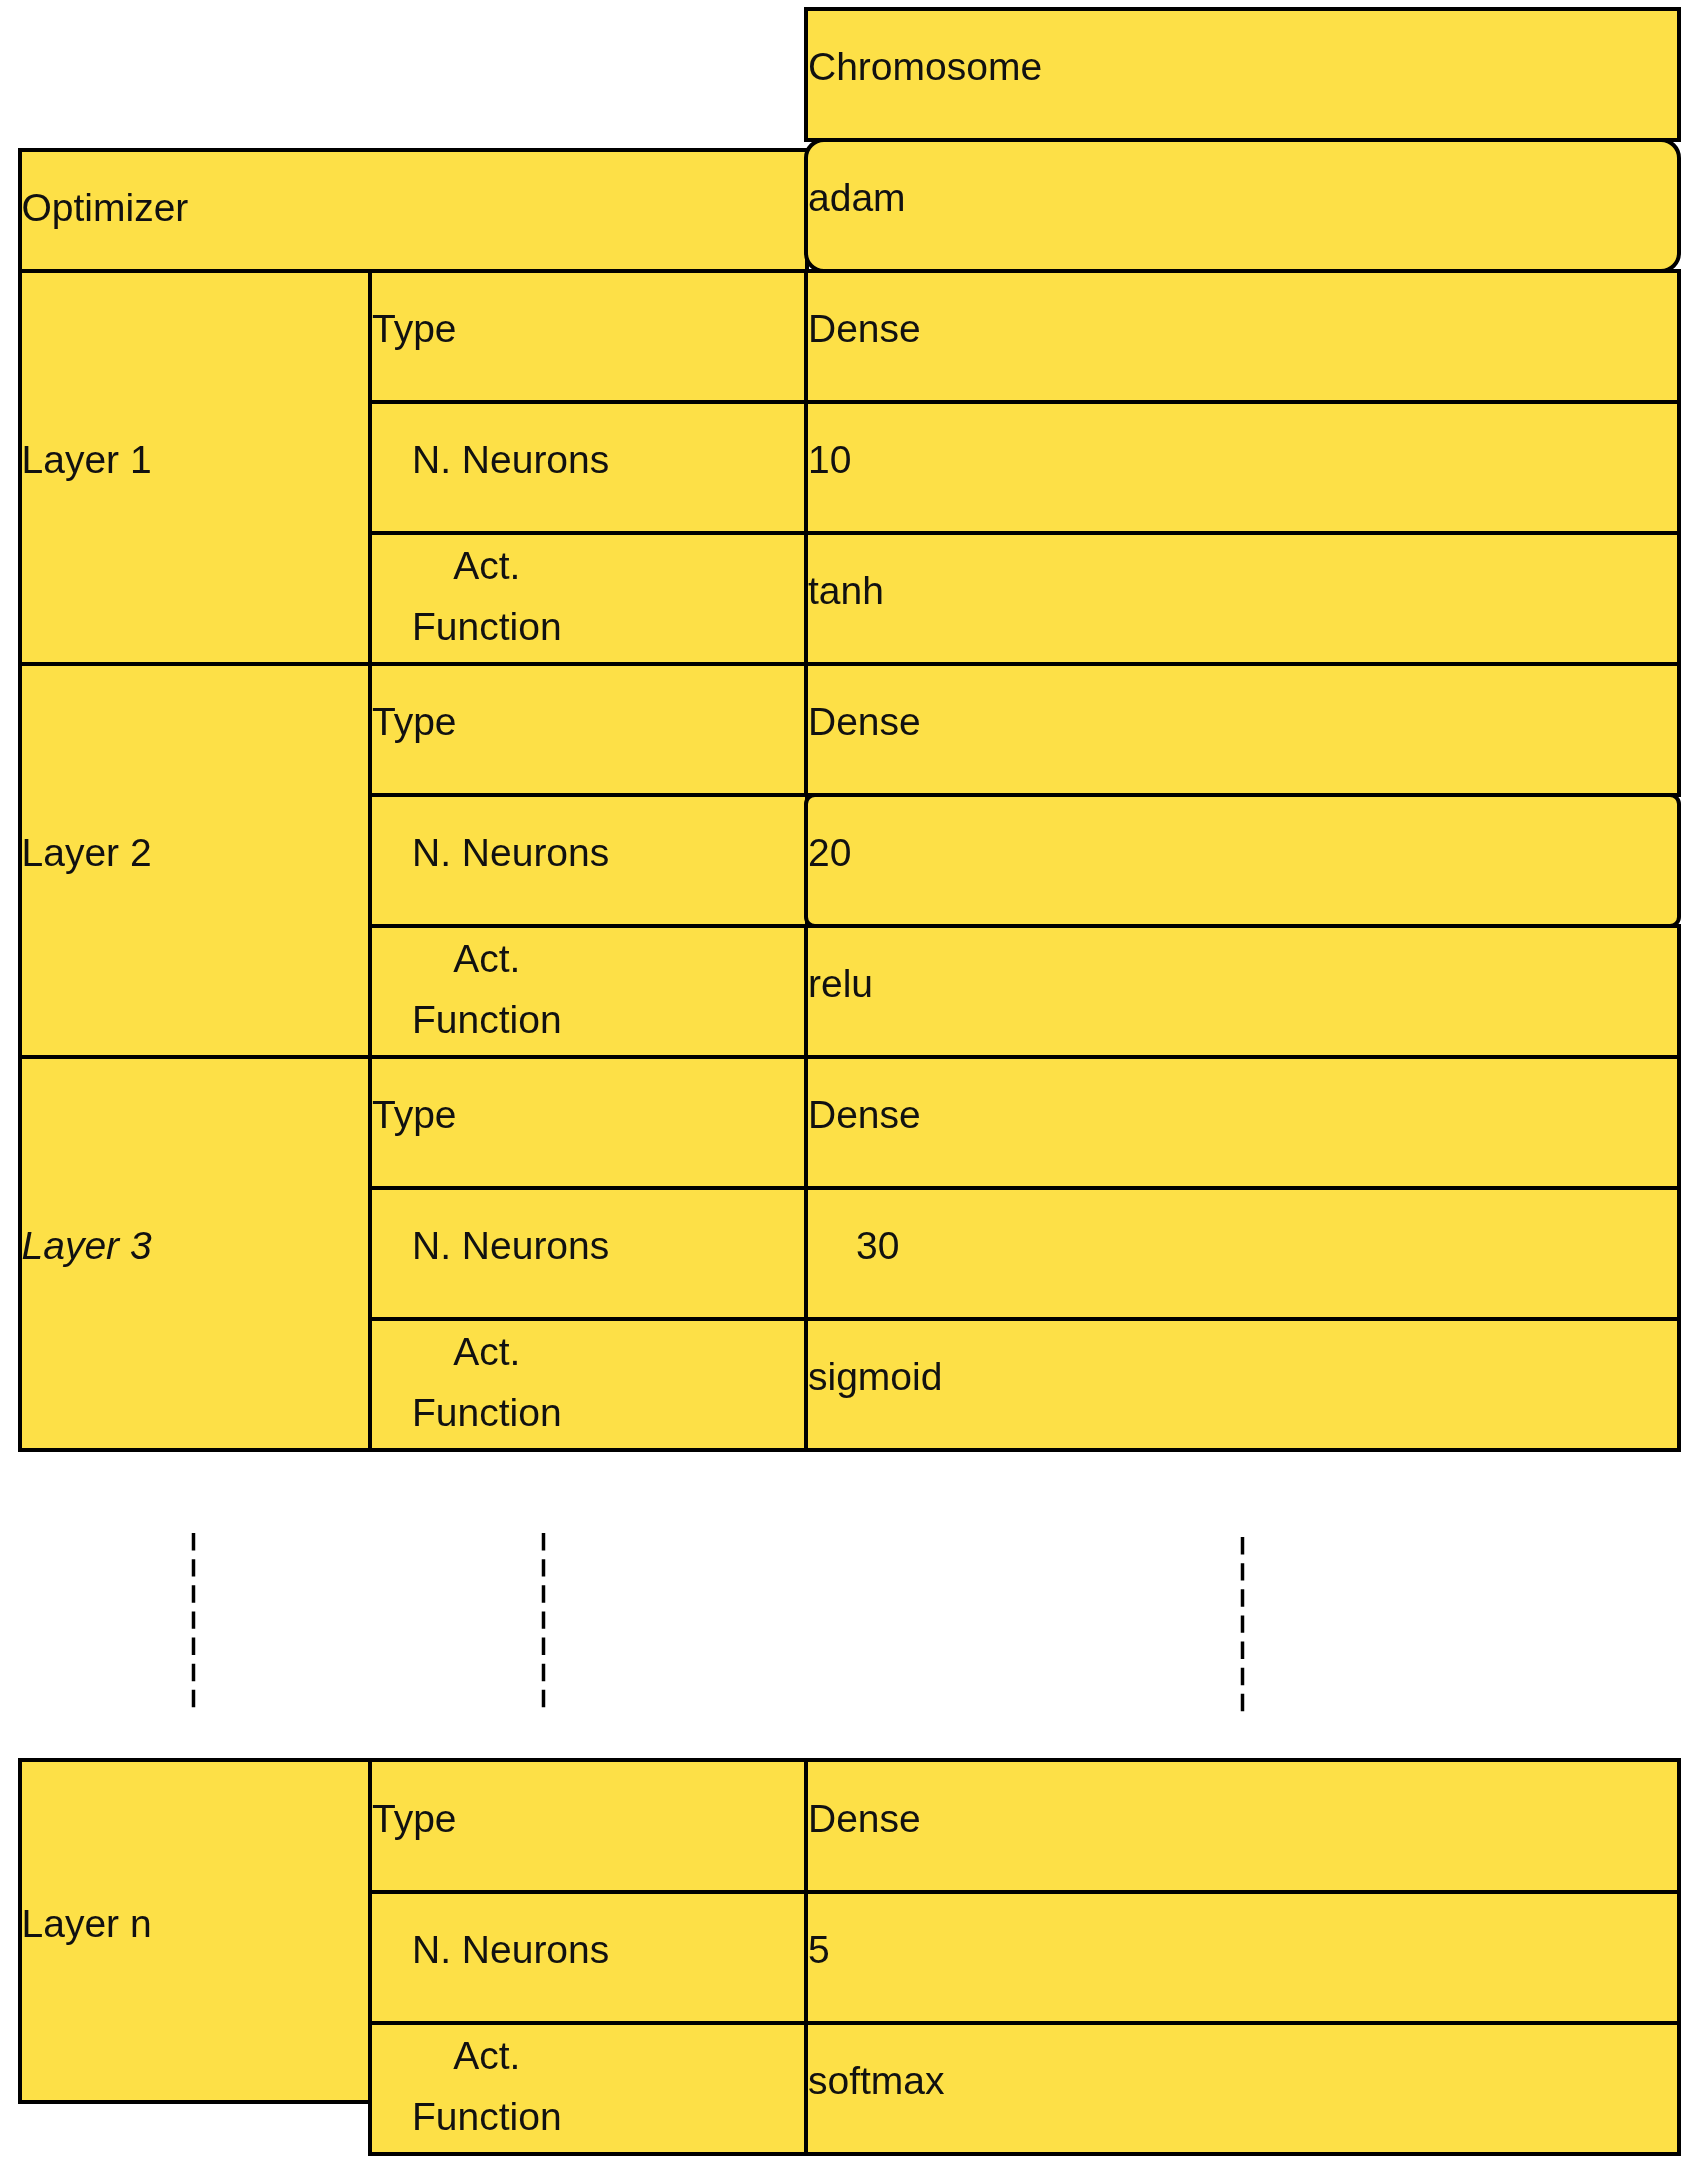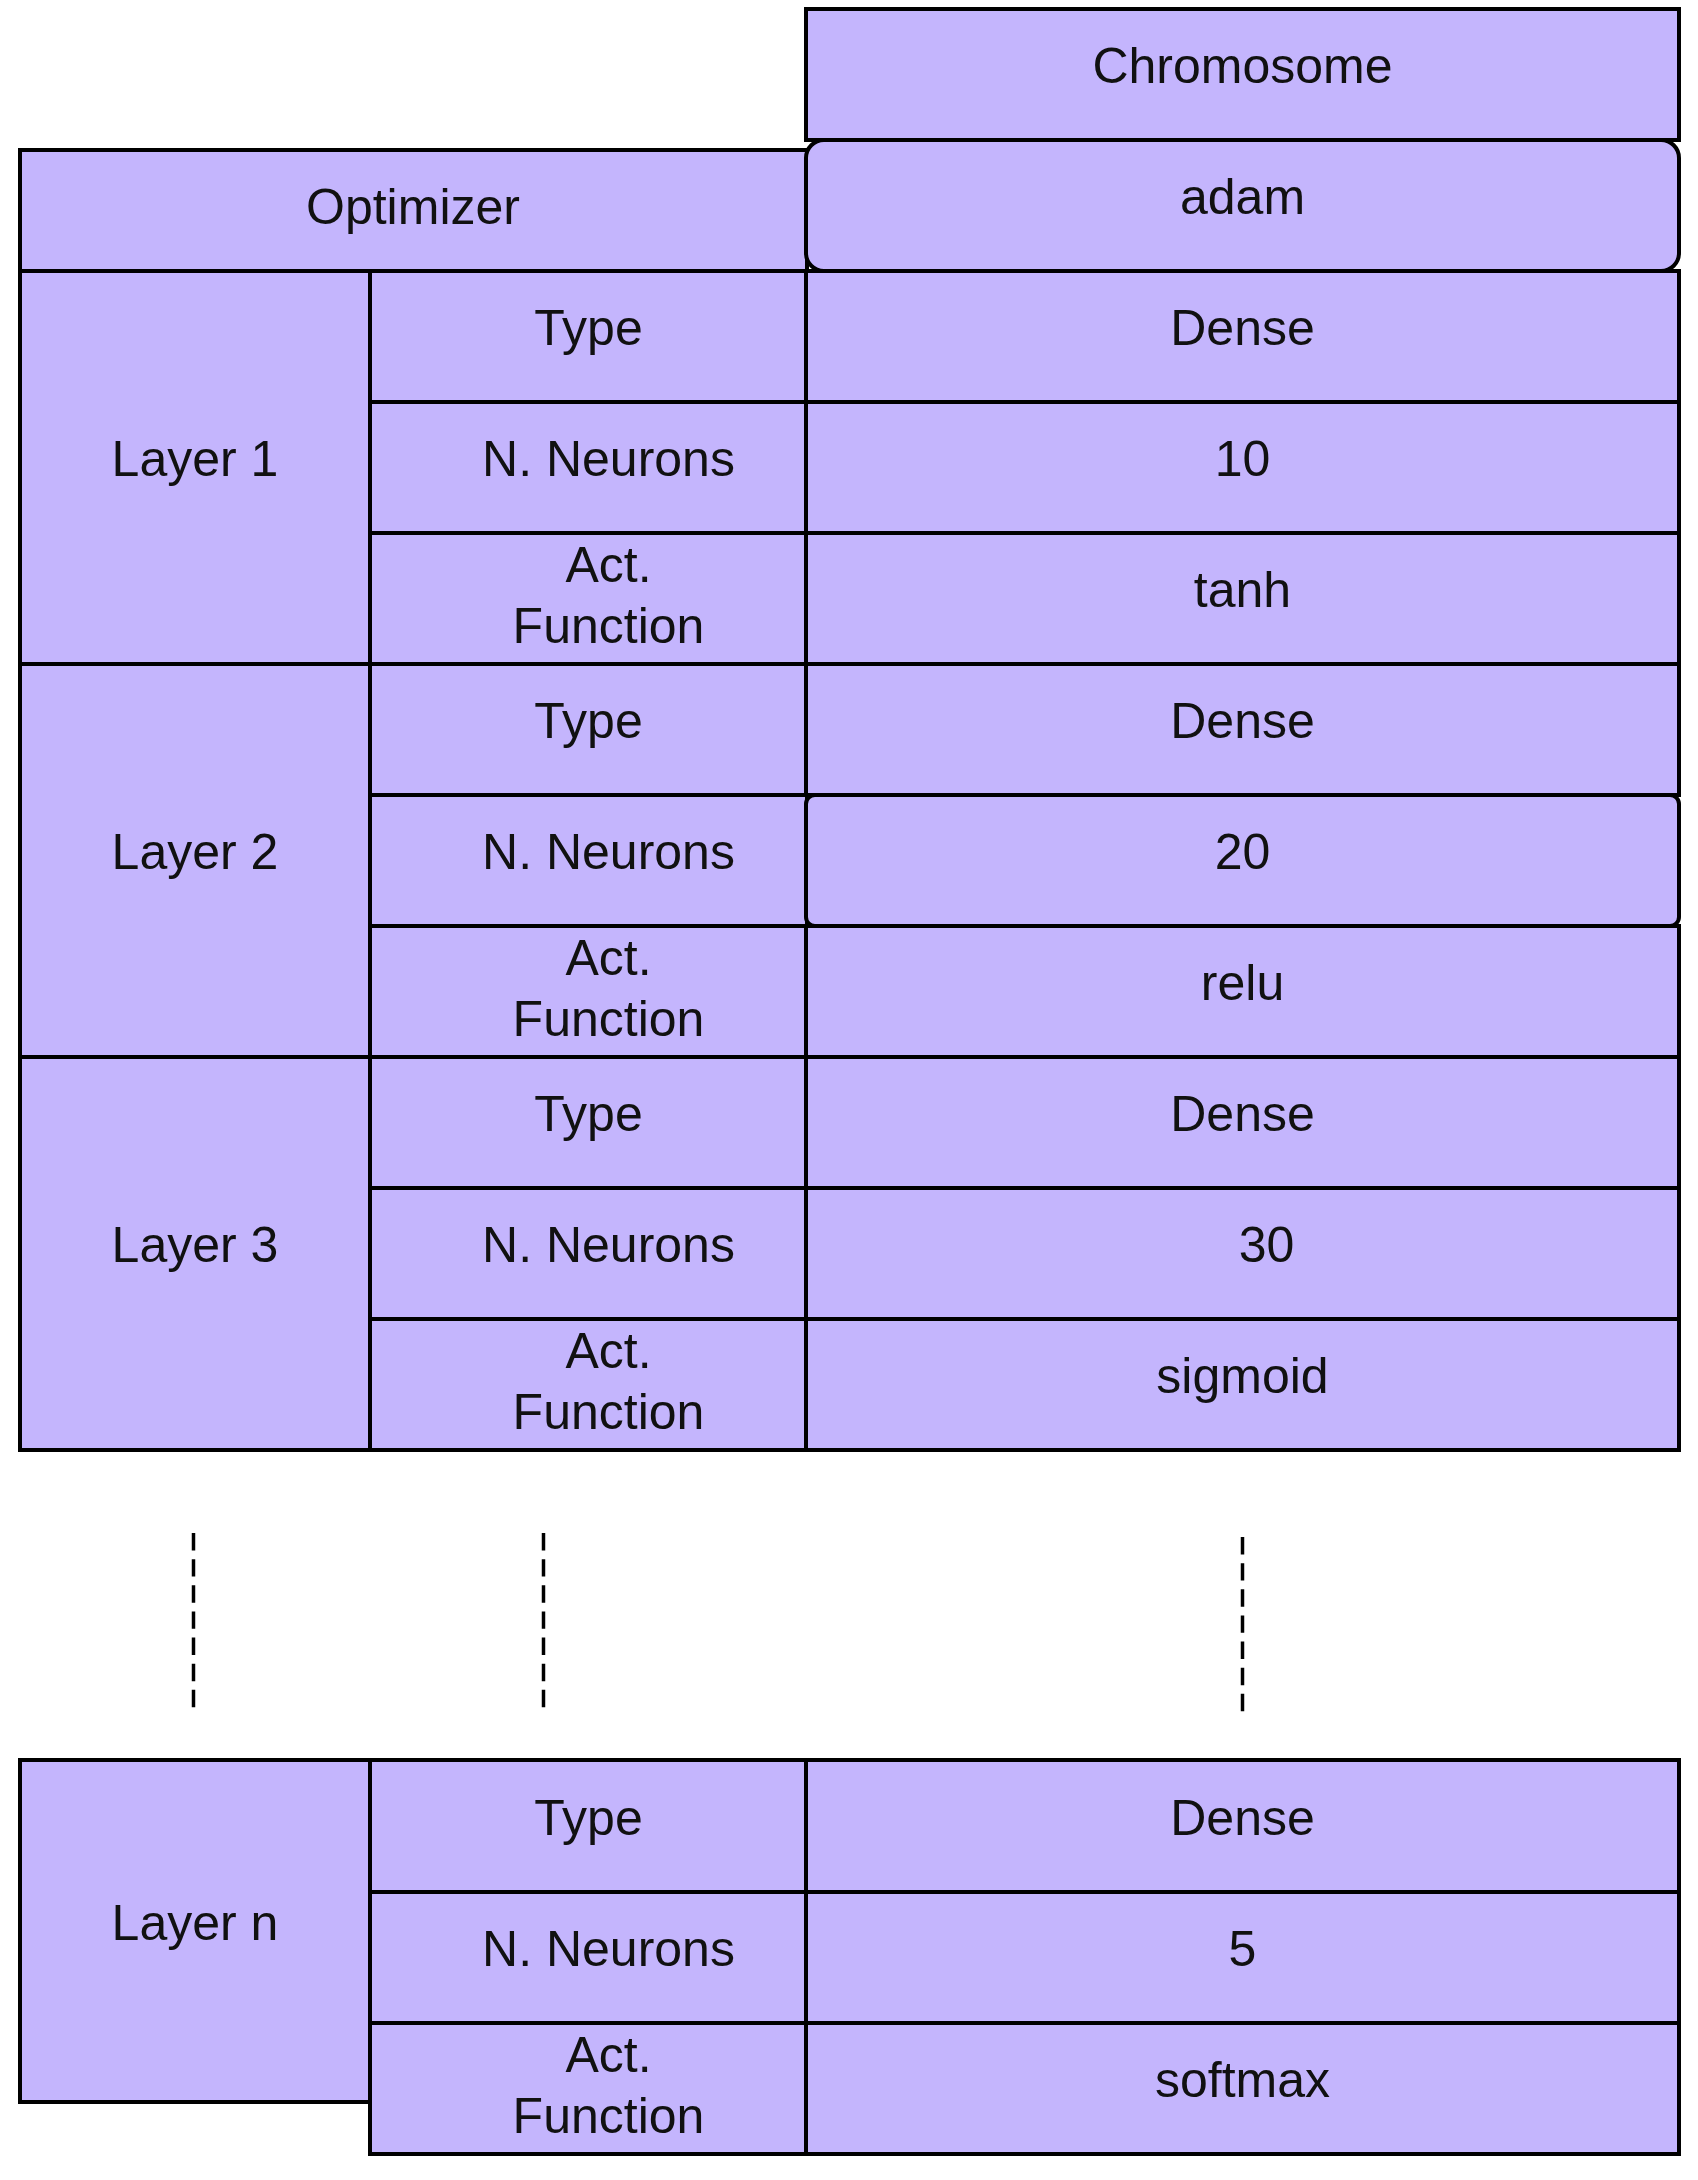--- a/index.html
+++ b/index.html
@@ -1,20 +1,20 @@
 <!DOCTYPE html>
 <html style="font-size:14px"><head>
 <meta charset="utf-8">
 <style>
   html, body { margin:0; padding:0; background:#ffffff; }
   body { width:1699px; height:2181px; position:relative; overflow:hidden;
          font-family:"Liberation Sans", sans-serif; color:#111111; }
   .cell { position:absolute; box-sizing:border-box; border:4.4px solid #000000;
-          display:flex; align-items:center; justify-content:center; text-align:center;
-          font-size:50px; line-height:61px; background:#c4b5fd; }
+          display:flex; align-items:center; text-align:center;
+          font-size:39px; line-height:61px; background:#fde047; }
   .cell span { display:block; margin-top:-15.7px; }
   .cell.two-line span { margin-top:-5.2px; }
   .dash-svg { position:absolute; }
 </style>
 </head>
 <body>
 
 <div class="cell" style="left:804px; top:7px; width:877px; height:135px;">
   <span>Chromosome</span>
 </div>
@@ -69,21 +69,21 @@
 <div class="cell two-line" style="left:368px; top:924px; width:441px; height:135px;">
   <span style="padding-left:40px;">
     <span style="margin:0;">Act.</span>
     <span style="margin:0;">Function</span>
   </span>
 </div>
 <div class="cell" style="left:804px; top:924px; width:877px; height:135px;">
   <span>relu</span>
 </div>
 
-<div class="cell" style="left:17.5px; top:1055px; width:355px; height:397px;">
+<div class="cell" style="left:17.5px; top:1055px; width:355px; height:397px;font-style:italic;">
   <span>Layer 3</span>
 </div>
 <div class="cell" style="left:368px; top:1055px; width:441px; height:135px;">
   <span>Type</span>
 </div>
 <div class="cell" style="left:804px; top:1055px; width:877px; height:135px;">
   <span>Dense</span>
 </div>
 <div class="cell" style="left:368px; top:1186px; width:441px; height:135px;">
   <span style="padding-left:40px;">N. Neurons</span>

